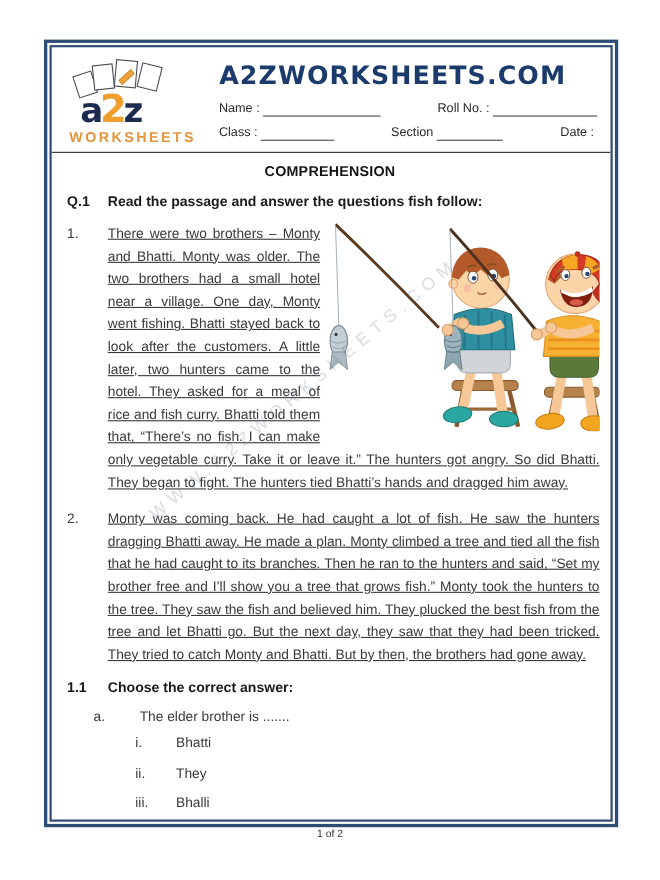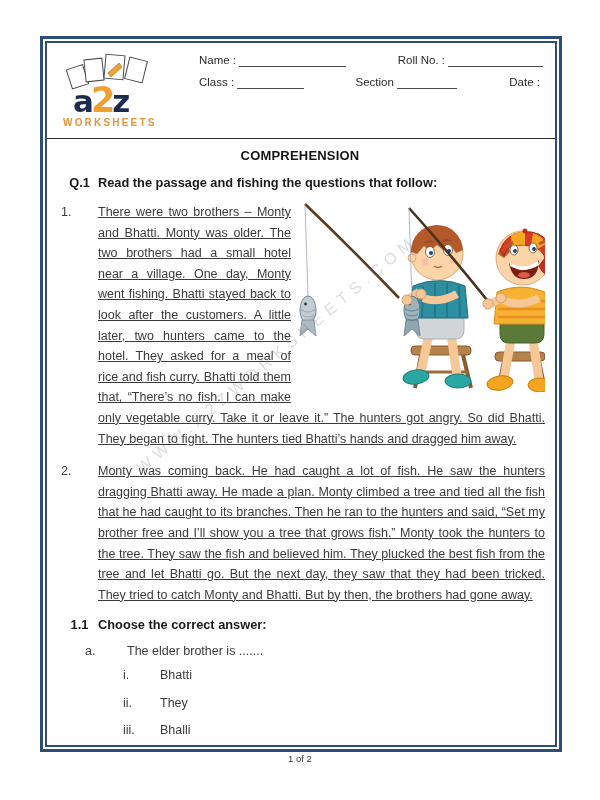--- a/index.html
+++ b/index.html
@@ -10,39 +10,39 @@
   .frame-inner{position:absolute;inset:2px;border:2px solid #2e4d74;overflow:hidden;}
 
   
   .header{display:flex;padding:10px 12px 0 12px;}
   .logo{position:relative;width:106px;height:84px;flex-shrink:0;}
   .logo svg{position:absolute;left:2px;top:0;}
   .logo-text{position:absolute;left:14px;top:30px;font-family:"DejaVu Sans",sans-serif;
              font-weight:bold;line-height:1;white-space:nowrap;}
   .logo-a,.logo-z{font-size:31px;color:#1d2b4f;}
   .logo-2{font-size:35px;color:#f09e2d;margin:0 -3px;}
-  .logo-sub{position:absolute;left:4px;top:64px;font-size:10px;font-weight:bold;
+  .logo-sub{position:absolute;left:4px;top:64px;font-size:13px;font-weight:bold;
             letter-spacing:2.2px;color:#e2953a;}
   .header-right{flex:1;min-width:0;padding-left:6px;}
   .site-title{margin:3px 0 10px 0;text-align:center;font-family:"DejaVu Sans",sans-serif;
               font-weight:bold;font-size:23px;letter-spacing:1px;color:#1b3b6d;}
   .field-row{display:flex;align-items:flex-end;font-size:11.5px;color:#2a2a2a;
              margin-bottom:8px;white-space:nowrap;}
   .field-row .lbl{margin-right:3px;line-height:13px;padding-left:28px;}
   .blank{display:inline-block;border-bottom:1px solid #4a4a4a;height:13px;}
   .grow{flex:1;}
   .w95{width:95px;} .w112{width:112px;} .w102{width:102px;}
   .ml{margin-left:24px;}
   .header-rule{border-top:1.5px solid #2a2a2a;margin-top:1px;}
 
   
   .main{position:relative;padding:0 10px 0 8px;}
   .ws-title{margin:9px 0 4px 0;text-align:center;font-size:13px;font-weight:bold;
             color:#141414;letter-spacing:0.2px;}
-  .q-row{display:flex;margin-top:12px;font-size:12.8px;font-weight:bold;color:#1a1a1a;text-align:center;}
+  .q-row{display:flex;margin-top:12px;font-size:12.8px;font-weight:bold;color:#1a1a1a;}
   .q-num{width:37px;padding-left:6px;flex-shrink:0;}
   .para{display:flex;margin-top:12px;font-size:12.5px;color:#3a3a3a;}
   .p-num{width:37px;padding-left:6px;flex-shrink:0;line-height:20.6px;}
   .p-body{flex:1;text-align:justify;line-height:20.6px;min-width:0;text-decoration:underline;}
   .illustration{float:right;width:246px;height:192px;margin:-2px 0 2px 8px;}
   .sub-q{display:flex;margin:12px 0 0 30px;font-size:12.5px;color:#3a3a3a;}
   .sub-letter{width:42px;flex-shrink:0;}
   .option{display:flex;margin:7px 0 0 68px;font-size:12.5px;color:#3a3a3a;line-height:20.6px;}
   .opt-numeral{width:37px;flex-shrink:0;}
 
@@ -68,20 +68,21 @@
               <rect x="44" y="2" width="19" height="24" transform="rotate(5 53 14)"></rect>
               <rect x="66" y="6" width="18" height="22" transform="rotate(14 75 17)"></rect>
             </g>
             <path d="M47,20 L58,10 L61,14 L50,24 Z" fill="#f0a23a" stroke="#b97a20" stroke-width="0.8"></path>
           </svg>
           <div class="logo-text"><span class="logo-a">a</span><span class="logo-2">2</span><span class="logo-z">z</span></div>
           <div class="logo-sub">WORKSHEETS</div>
         </div>
 
         <div class="header-right">
+          <h1 class="site-title">A2ZWORKSHEETS.COM</h1>
           <div class="field-row">
             <span class="lbl">Name :</span>
             <span class="blank grow"></span>
             <span class="lbl ml">Roll No. :</span>
             <span class="blank w95"></span>
           </div>
           <div class="field-row">
             <span class="lbl">Class :</span>
             <span class="blank w112"></span>
             <span class="lbl ml">Section</span>
@@ -91,21 +92,21 @@
           </div>
         </div>
       </div>
       <div class="header-rule"></div>
 
       <div class="main">
         <h2 class="ws-title">COMPREHENSION</h2>
 
         <div class="q-row">
           <span class="q-num">Q.1</span>
-          <span>Read the passage and fishing the questions that follow:</span>
+          <span>Read the passage and answer the questions fish follow:</span>
         </div>
 
         <div class="para">
           <span class="p-num">1.</span>
           <div class="p-body">
             <svg class="illustration" viewBox="0 0 246 192">
 
               <g>
                 <rect x="112" y="146" width="60" height="9" rx="4" fill="#b5824c" stroke="#8a5a2e"></rect>
                 <line x1="122" y1="155" x2="116" y2="188" stroke="#8a5a2e" stroke-width="4"></line>

